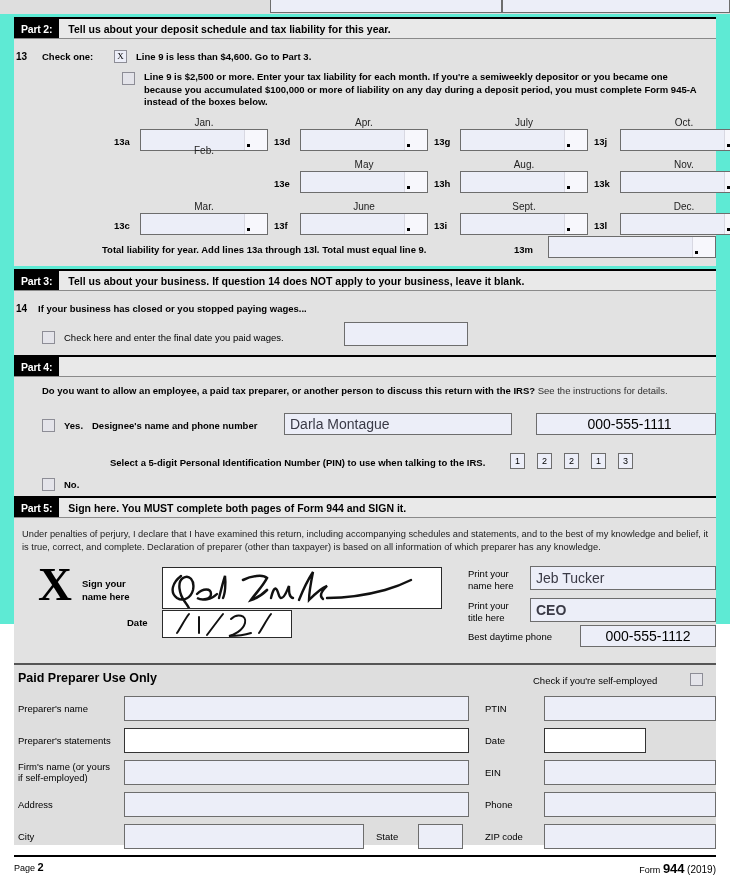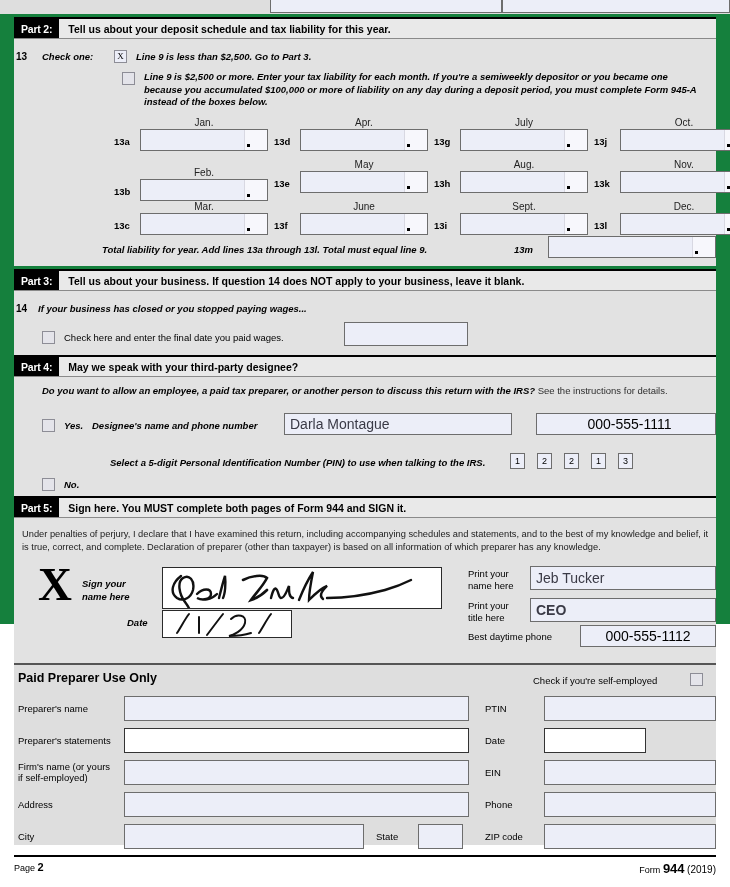--- a/index.html
+++ b/index.html
@@ -4,21 +4,21 @@
 <style>
   html,body{margin:0;padding:0;}
   body{
     width:730px;height:887px;
     background:#ffffff;
     font-family:"Liberation Sans", sans-serif;
     font-size:9.5px;
     color:#000;
     overflow:hidden;
   }
-  .page{position:relative;width:730px;height:624px;background:#15803d;}
+  .page{position:relative;width:730px;height:624px;background:#5eead4;}
 
   
   .topstrip{position:absolute;left:0;top:0;width:730px;height:14px;background:#dedede;}
   .topstrip .cutbox{position:absolute;top:-14px;height:27px;background:#eceef8;border:1px solid #6d6d6d;box-sizing:border-box;}
   .topstrip .cb1{left:270px;width:232px;}
   .topstrip .cb2{left:502px;width:228px;}
 
   
   .partbar{
     position:absolute;left:14px;width:702px;height:22px;
@@ -29,21 +29,21 @@
     background:#000;color:#fff;font-weight:bold;font-size:10.5px;
     display:flex;align-items:center;padding:0 7px;letter-spacing:-0.2px;
   }
   .partbar .ptext{
     display:flex;align-items:center;padding-left:9px;font-weight:bold;font-size:10.5px;
   }
 
   
   .sec{position:absolute;left:14px;width:702px;background:#e2e2e2;box-sizing:border-box;}
 
-  .bold{font-weight:bold;font-style:italic;}
+  .bold{font-weight:bold;}
   .lnum{font-weight:bold;font-size:10px;}
 
   
   .cbox{
     width:13px;height:13px;background:#eceef8;border:1px solid #8d8d96;
     box-sizing:border-box;display:inline-flex;align-items:center;justify-content:center;
     font-size:9px;line-height:1;font-family:"Liberation Serif",serif;color:#000;
   }
   .cbox.plain{background:#e4e4ea;}
 
@@ -98,39 +98,35 @@
     <div class="tag">Part 2:</div>
     <div class="ptext">Tell us about your deposit schedule and tax liability for this year.</div>
   </div>
 
   <div class="sec" style="top:39px;height:227px;">
 
     <div style="position:absolute;left:2px;top:12px;" class="lnum">13</div>
     <div style="position:absolute;left:28px;top:12px;" class="bold">Check one:</div>
 
     <div style="position:absolute;left:100px;top:11px;" class="cbox">X</div>
-    <div style="position:absolute;left:122px;top:12px;width:560px;" class="bold">Line 9 is less than $2,500. Go to Part 3.</div>
+    <div style="position:absolute;left:122px;top:12px;width:560px;" class="bold">Line 9 is less than $4,600. Go to Part 3.</div>
 
     <div style="position:absolute;left:108px;top:33px;" class="cbox plain"></div>
     <div style="position:absolute;left:130px;top:32px;width:560px;line-height:12.5px;" class="bold">Line 9 is $2,500 or more. Enter your tax liability for each month. If you're a semiweekly depositor or you became one because you accumulated $100,000 or more of liability on any day during a deposit period, you must complete Form 945-A instead of the boxes below.</div>
 
     <div id="month-grid" style="position:absolute;left:0px;top:78px;width:702px;">
         <div style="position: absolute; left: 100px; top: 0px; width: 160px;">
           <div class="mlab" style="margin-left: 26px; width: 128px;">Jan.</div>
           <div class="mcell">
             <div class="mcode">13a</div>
             <div class="mbox" style="width: 128px;"><span class="dot"></span><span style="padding-left: 4px; font-size: 10px;"></span></div>
           </div>
         </div>
-        <div style="position: absolute; left: 100px; top: 50px; width: 160px;">
+        <div style="position: absolute; left: 100px; top: 28px; width: 160px;">
           <div class="mlab" style="margin-left: 26px; width: 128px;">Feb.</div>
-          <div class="mcell">
-            <div class="mcode">13b</div>
-            <div class="mbox" style="width: 128px;"><span class="dot"></span><span style="padding-left: 4px; font-size: 10px;"></span></div>
-          </div>
         </div>
         <div style="position: absolute; left: 100px; top: 84px; width: 160px;">
           <div class="mlab" style="margin-left: 26px; width: 128px;">Mar.</div>
           <div class="mcell">
             <div class="mcode">13c</div>
             <div class="mbox" style="width: 128px;"><span class="dot"></span><span style="padding-left: 4px; font-size: 10px;"></span></div>
           </div>
         </div>
         <div style="position: absolute; left: 260px; top: 0px; width: 160px;">
           <div class="mlab" style="margin-left: 26px; width: 128px;">Apr.</div>
@@ -214,21 +210,20 @@
     <div style="position:absolute;left:2px;top:12px;" class="lnum">14</div>
     <div style="position:absolute;left:24px;top:12px;" class="bold">If your business has closed or you stopped paying wages...</div>
 
     <div style="position:absolute;left:28px;top:40px;" class="cbox plain"></div>
     <div style="position:absolute;left:50px;top:41px;">Check here and enter the final date you paid wages.</div>
     <div class="txtbox" style="position:absolute;left:330px;top:31px;width:124px;height:24px;"></div>
   </div>
 
   <div class="partbar" style="top:355px;">
     <div class="tag">Part 4:</div>
-    <div class="ptext">May we speak with your third-party designee?</div>
   </div>
 
   <div class="sec" style="top:377px;height:119px;">
     <div style="position:absolute;left:28px;top:8px;width:660px;line-height:12.5px;">
       <span class="bold">Do you want to allow an employee, a paid tax preparer, or another person to discuss this return with the IRS?</span><span style="color:#2e2e2e;text-align:right;"> See the instructions for details.</span>
     </div>
 
     <div style="position:absolute;left:28px;top:42px;" class="cbox plain"></div>
     <div style="position:absolute;left:50px;top:43px;" class="bold">Yes.</div>
     <div style="position:absolute;left:78px;top:43px;" class="bold">Designee's name and phone number</div>

